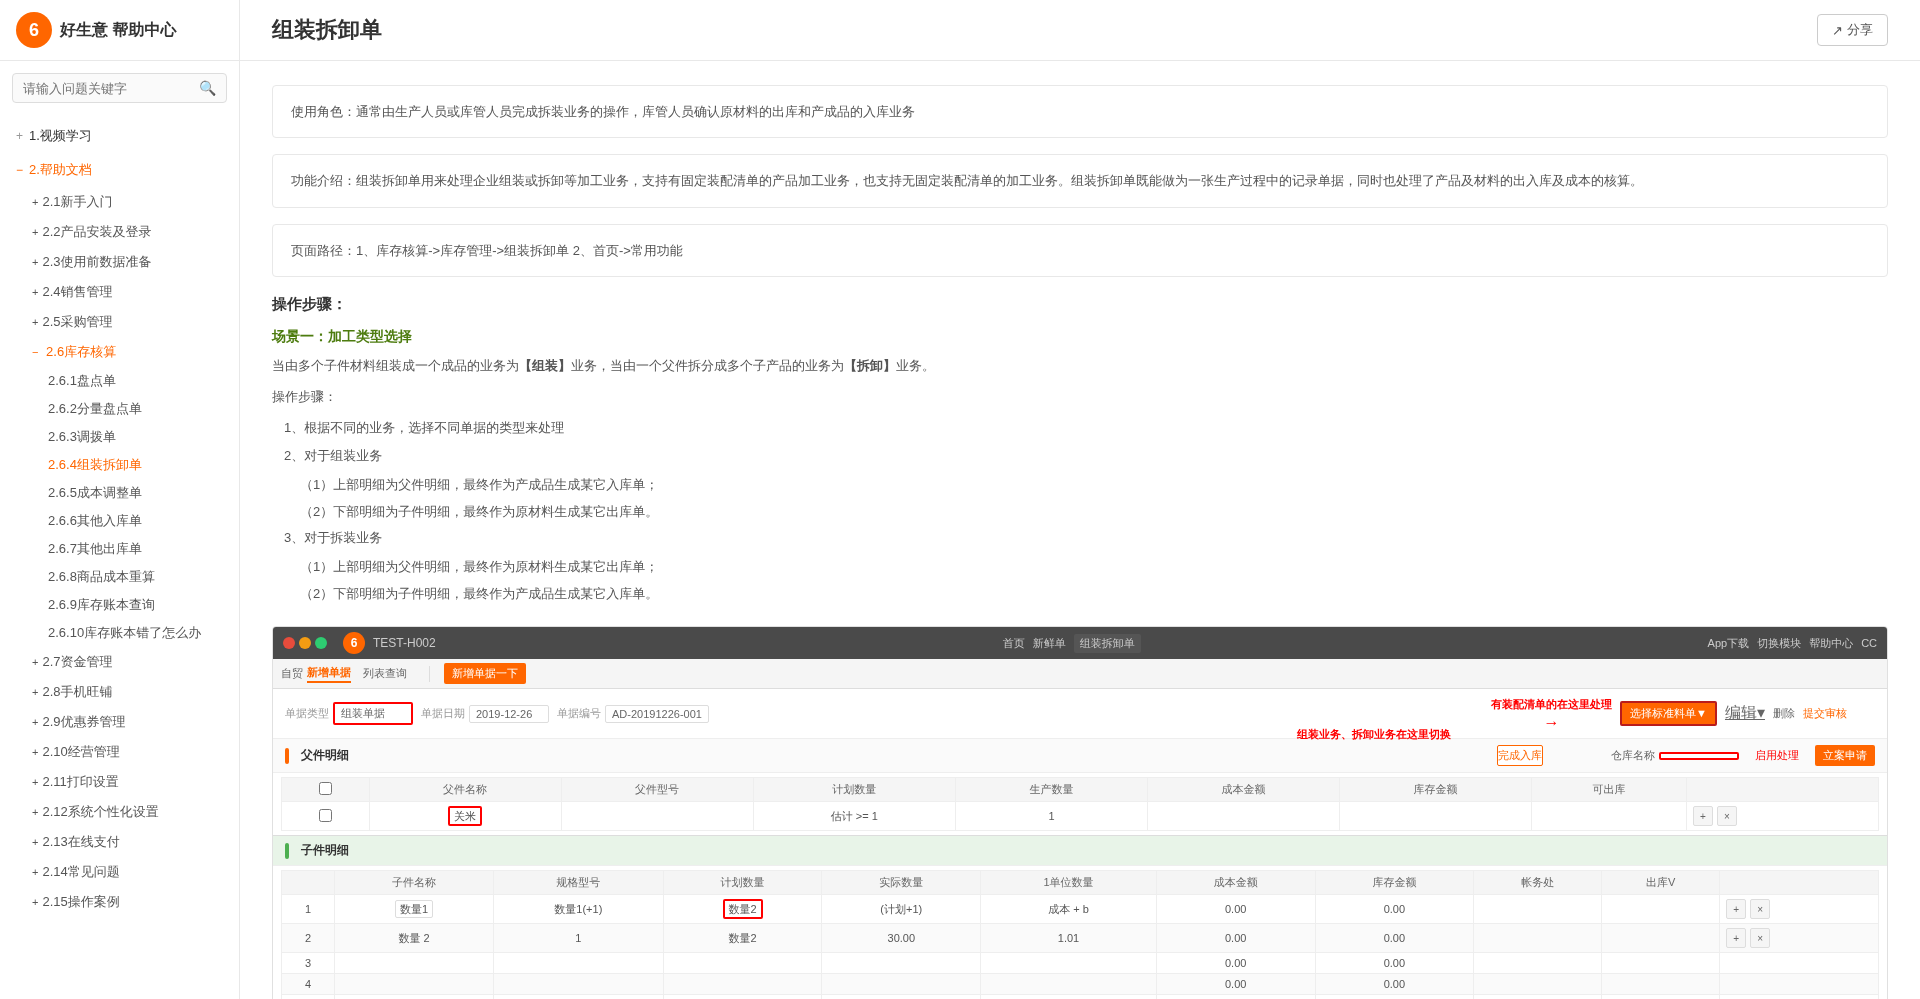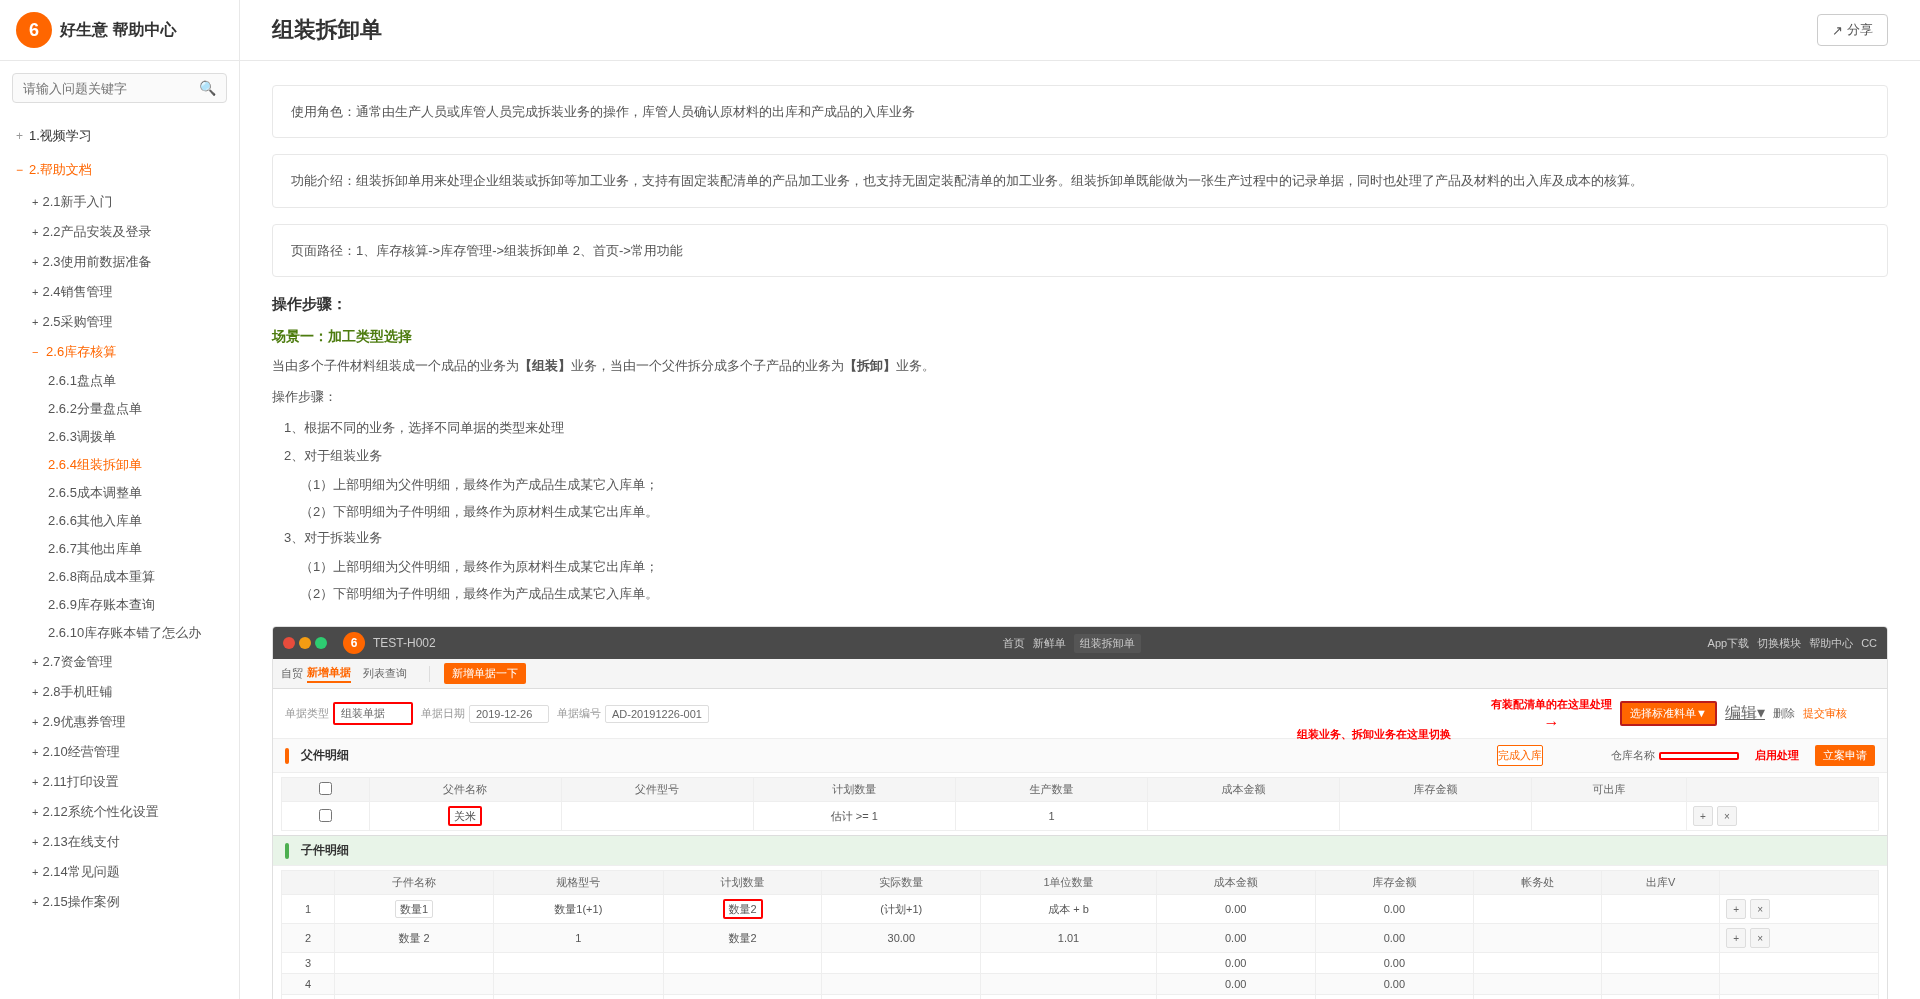--- a/index.html
+++ b/index.html
@@ -396,21 +396,21 @@
             <div style="flex:1"></div>
             <div style="display:flex;align-items:flex-end;gap:6px;position:relative;">
               <span style="color:red;font-size:11px;font-weight:bold;white-space:nowrap;position:absolute;left:-200px;top:-18px;">组装业务、拆卸业务在这里切换</span>
               <button class="ss-process-btn">完成入库</button>
             </div>
             <div style="margin-left: 60px; display:flex; align-items:center;gap:4px;">
               <span style="font-size:11px;color:#666;">仓库名称</span>
               <span class="ss-input-box ss-input-highlighted" style="min-width:80px;border-color:red;"></span>
             </div>
             <div style="margin-left:8px; display:flex; flex-direction:column; align-items:center;">
-              <span style="color:red;font-size:11px;font-weight:bold;white-space:nowrap;">启用处理</span>
+              <span style="color:red;font-size:11px;font-weight:normal;white-space:nowrap;">启用处理</span>
             </div>
             <button class="ss-highlight-btn" style="margin-left:8px;">立案申请</button>
           </div>
 
           <div style="padding: 4px 8px;">
             <table class="ss-table">
               <thead>
                 <tr>
                   <th><input type="checkbox" style=""></th>
                   <th>父件名称</th>

